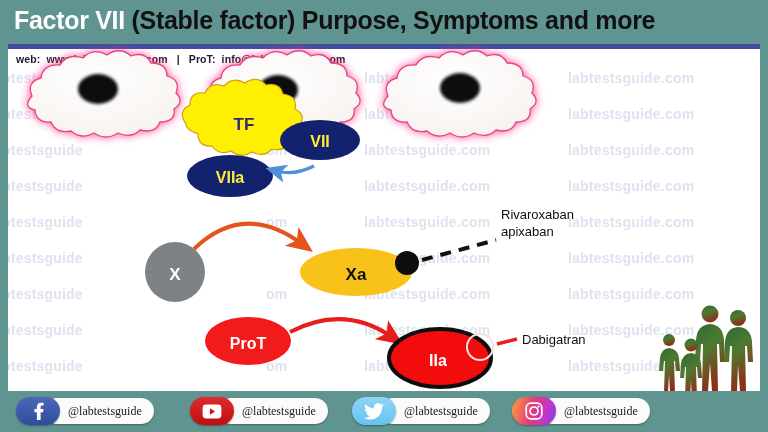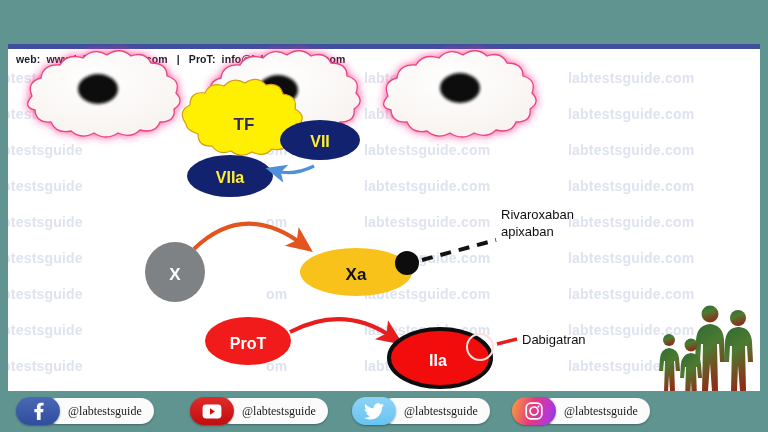--- a/index.html
+++ b/index.html
@@ -86,20 +86,25 @@
   .fb{background:linear-gradient(180deg,#4a68b5,#2f4d9e);}
   .yt{background:linear-gradient(180deg,#e02b2b,#c00d0d);}
   .tw{background:linear-gradient(180deg,#8fd3f7,#66c4f0);}
   .ig{background:linear-gradient(105deg,#f9a23a,#e63a7d 45%,#b936d4 80%,#7a3fd6);}
 </style>
 </head>
 <body>
 
 <div id="root">
 
+  <div class="titlebar">
+    <div class="title">
+      <span class="hl">Factor VII</span><span> (Stable factor) Purpose, Symptoms and more</span>
+    </div>
+  </div>
 
   <div class="card">
 
     <div class="topbar"></div>
 
     <div class="contactline">
       <span>web:</span>&nbsp;
       <span>www.labtestsguide.com</span>
       <span class="sep">|</span>
       <span>ProT:</span>&nbsp;

